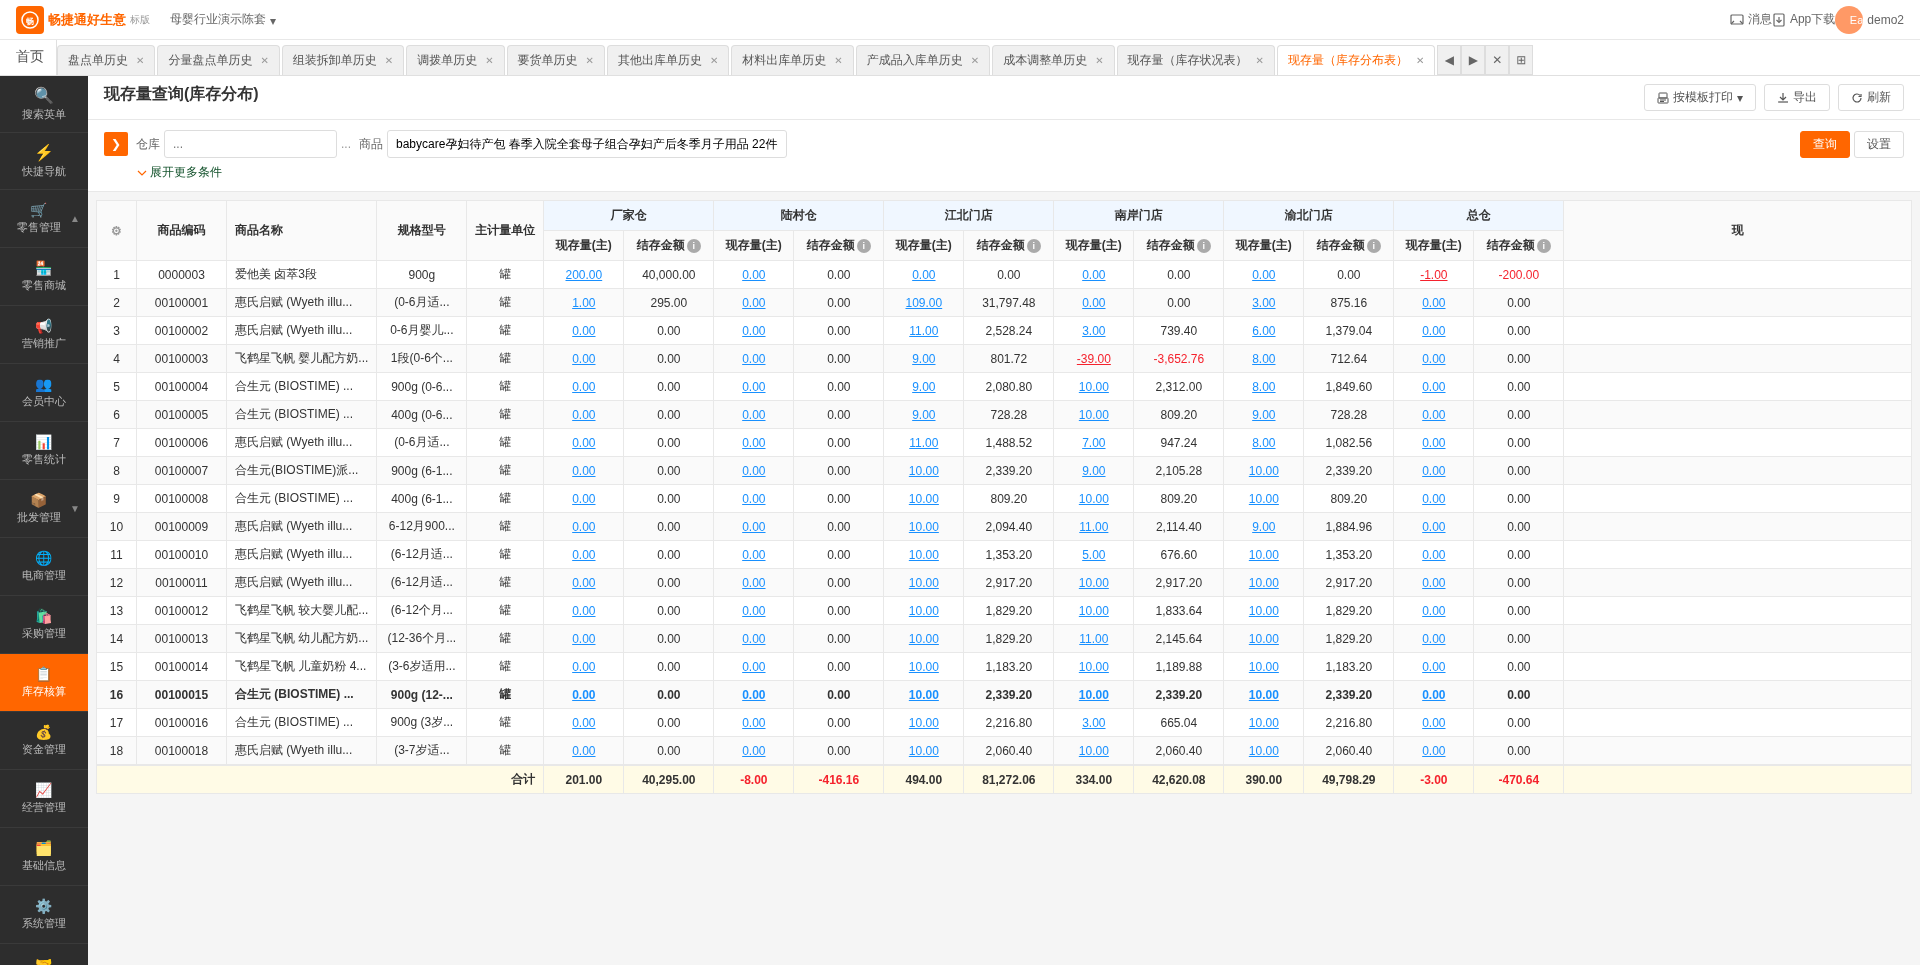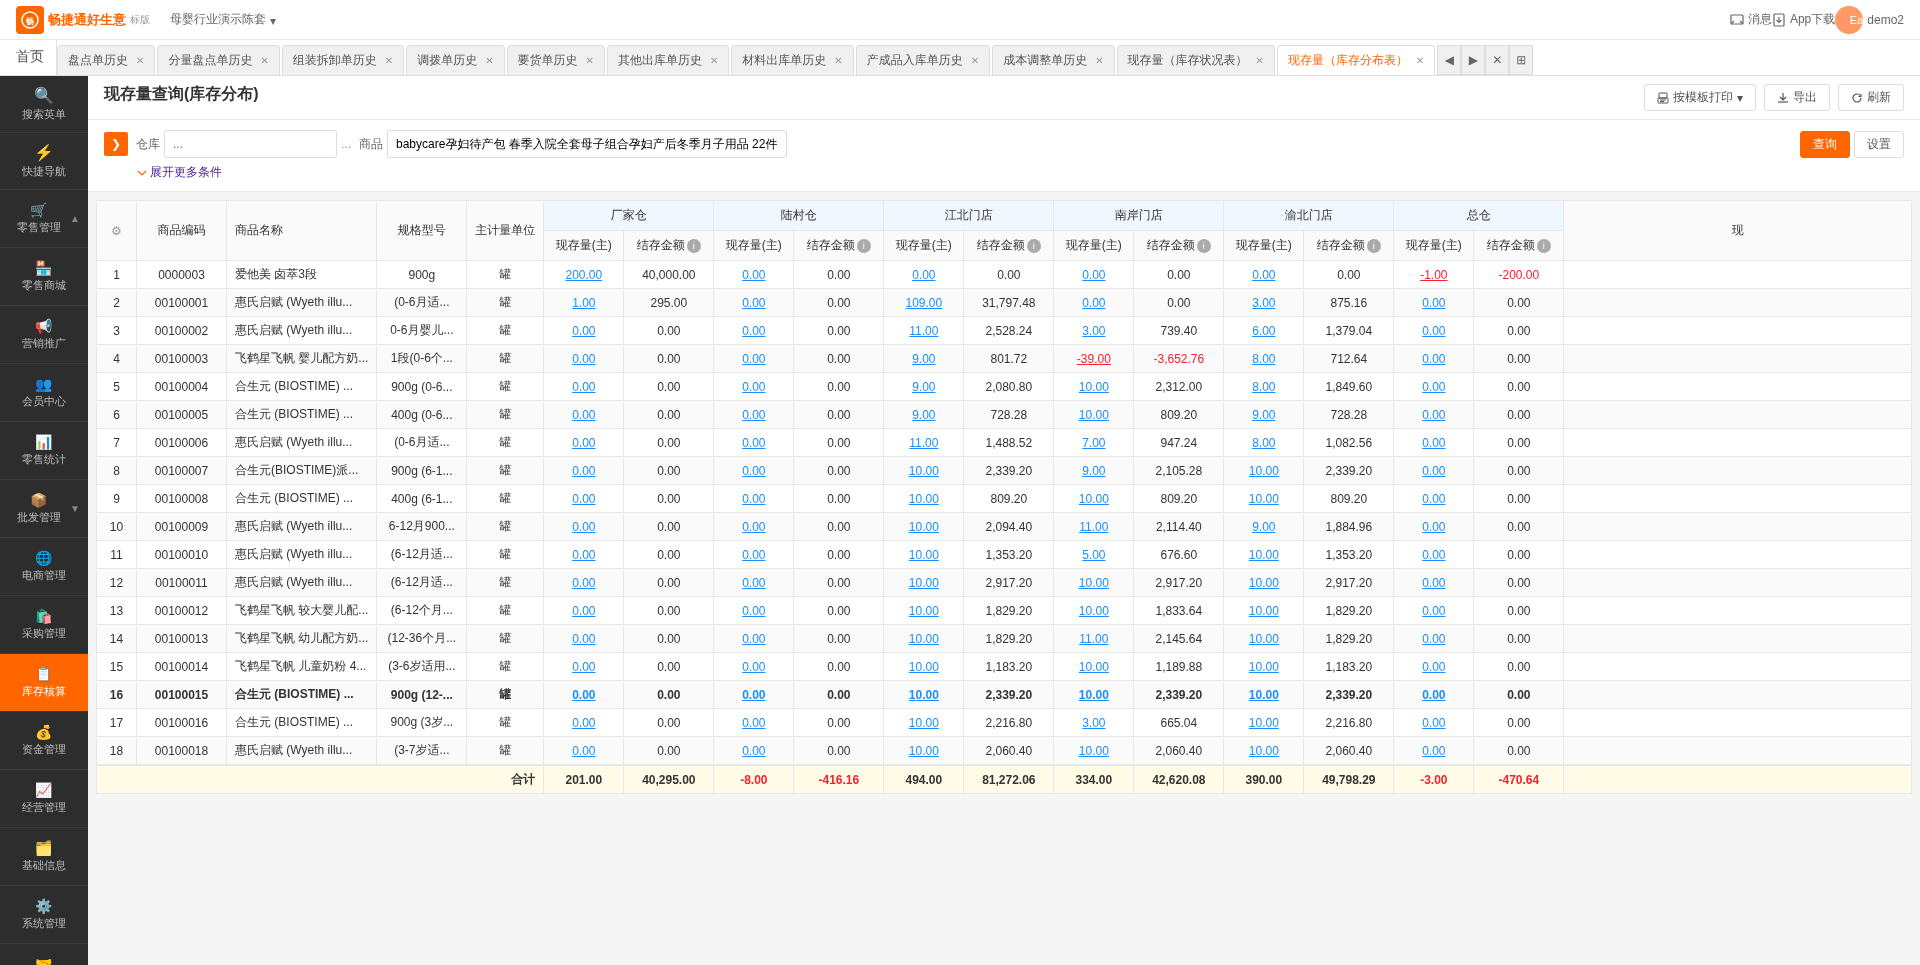--- a/index.html
+++ b/index.html
@@ -45,27 +45,27 @@
     .btn-primary { background: #ff6600; color: #fff; border-color: #ff6600; }
     
     
     .filter-area { background: #fff; padding: 10px 16px; border-bottom: 1px solid #e8e8e8; }
     .filter-row { display: flex; align-items: center; gap: 8px; flex-wrap: wrap; }
     .filter-item { display: flex; align-items: center; gap: 4px; }
     .filter-label { font-size: 12px; color: #666; white-space: nowrap; }
     .filter-input { height: 28px; padding: 0 8px; border: 1px solid #ddd; border-radius: 3px; font-size: 12px; min-width: 100px; }
     .filter-input-long { min-width: 300px; }
     .filter-dots { color: #999; cursor: pointer; }
-    .expand-btn { color: #4c1d95; cursor: pointer; font-size: 12px; display: flex; align-items: center; gap: 2px; margin-top: 6px; }
+    .expand-btn { color: #14532d; cursor: pointer; font-size: 12px; display: flex; align-items: center; gap: 2px; margin-top: 6px; }
     .orange-arrow { width: 24px; height: 24px; background: #ff6600; border-radius: 2px; display: flex; align-items: center; justify-content: center; color: #fff; cursor: pointer; font-size: 12px; flex-shrink: 0; }
     
     
     .table-wrapper { flex: 1; overflow: auto; padding: 8px; }
     .data-table { width: 100%; border-collapse: collapse; background: #fff; font-size: 12px; min-width: 1600px; }
-    .data-table th { background: #fafafa; border: 1px solid #e8e8e8; padding: 6px 8px; text-align: center; font-weight: 400; color: #333; white-space: nowrap; position: sticky; top: 0; z-index: 10; }
+    .data-table th { background: #fafafa; border: 1px solid #e8e8e8; padding: 6px 8px; text-align: center; font-weight: 700; color: #333; white-space: nowrap; position: sticky; top: 0; z-index: 10; }
     .data-table th.group-header { background: #f0f7ff; }
     .data-table td { border: 1px solid #e8e8e8; padding: 5px 8px; text-align: center; white-space: nowrap; color: #333; }
     .data-table .num-link { color: #1890ff; text-decoration: underline; cursor: pointer; }
     .data-table .num-red { color: #f5222d; }
     .data-table tr.summary-row td { background: #fffbe6; font-weight: bold; border-top: 2px solid #e8e8e8; }
     .data-table tr.summary-row td.red-val { color: #f5222d; }
     .gear-icon { color: #999; cursor: pointer; }
     .col-num { width: 40px; }
     .col-code { width: 90px; }
     .col-name { width: 140px; text-align: left !important; }

